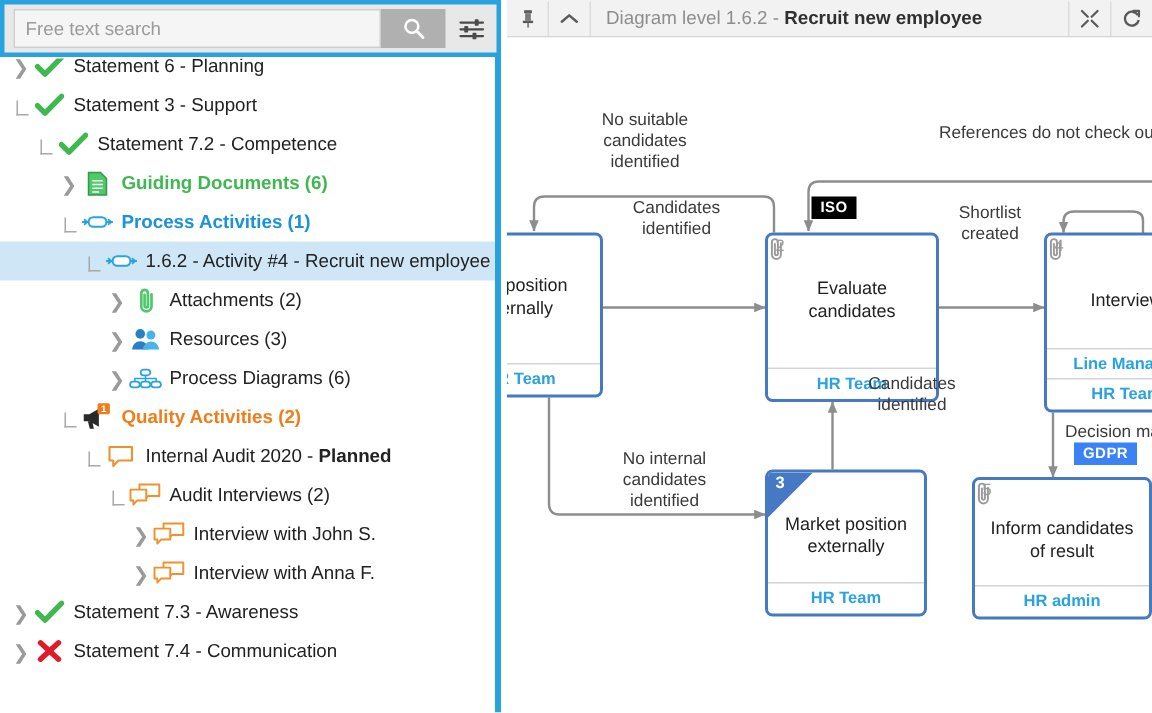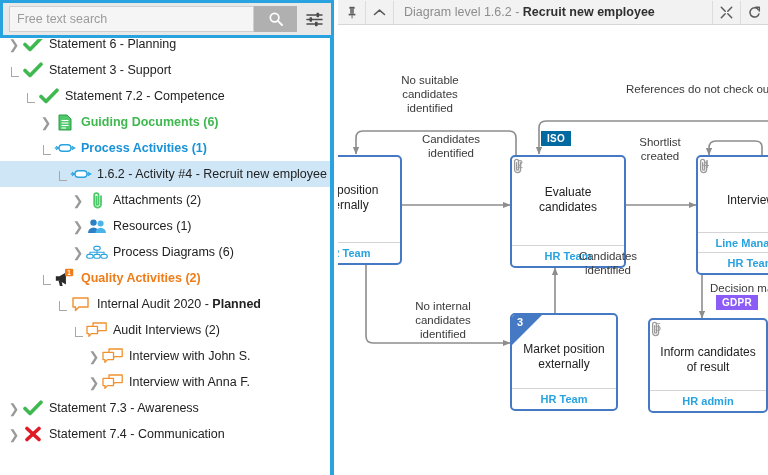--- a/index.html
+++ b/index.html
@@ -313,21 +313,21 @@
           <div style="width: 70px; min-width: 70px;"></div>
           <div class="twisty">❯</div>
           <div class="ico">
             <svg width="20" height="16" viewBox="0 0 20 16">
               <circle cx="6.5" cy="4.6" r="3.2" fill="#2b7fc4"></circle>
               <path d="M1 15 a5.5 5.5 0 0 1 11 0 z" fill="#2b7fc4"></path>
               <circle cx="13.6" cy="5.4" r="3" fill="#49b4ea"></circle>
               <path d="M8.4 15 a5.3 5.3 0 0 1 10.6 0 z" fill="#49b4ea"></path>
             </svg>
           </div>
-          <div class="label">Resources (1)</div>
+          <div class="label">Resources (3)</div>
         </div>
         <div class="row">
           <div style="width: 70px; min-width: 70px;"></div>
           <div class="twisty">❯</div>
           <div class="ico">
             <svg width="24" height="15" viewBox="0 0 24 15">
               <g fill="#ffffff" stroke="#29a3e0" stroke-width="1.3">
                 <rect x="8.5" y="0.8" width="7" height="4.2" rx="2.1"></rect>
                 <rect x="0.8" y="9.6" width="7" height="4.2" rx="2.1"></rect>
                 <rect x="8.5" y="9.6" width="7" height="4.2" rx="2.1"></rect>
@@ -521,22 +521,22 @@
 
       <div class="node" style="left:310px; top:293px; width:120px; height:95px;">
         <div class="num">5</div>
         <svg class="clip" viewBox="0 0 12 18">
           <path d="M8.6 5.2 L8.6 12.6 a3 3 0 0 1 -6 0 L2.6 4.4 a2 2 0 0 1 4 0 L6.6 12.2 a1 1 0 0 1 -2 0 L4.6 5.6" fill="none" stroke="#9a9a9a" stroke-width="1.3" stroke-linecap="round"></path>
         </svg>
         <div class="ttl" style="top:25px;">Inform candidates<br>of result</div>
         <div class="role" style="bottom:0;">HR admin</div>
       </div>
 
-      <div class="badge" style="left:203px; top:106px; background:#0369a1;">ISO</div>
-      <div class="badge" style="left:378px; top:270px; background:#8b5cf6;">GDPR</div>
+      <div class="badge" style="left:203px; top:106px; background:#000000;">ISO</div>
+      <div class="badge" style="left:378px; top:270px; background:#3b82f6;">GDPR</div>
 
       <div class="edge-lbl" style="left:42px; top:48px; width:100px;">No suitable
 candidates
 identified</div>
       <div class="edge-lbl" style="left:63px; top:107px; width:100px;">Candidates
 identified</div>
       <div class="edge-lbl" style="left:288px; top:57px; width:160px; text-align:left;">References do not check out</div>
       <div class="edge-lbl" style="left:287px; top:110px; width:70px;">Shortlist
 created</div>
       <div class="edge-lbl" style="left:225px; top:224px; width:90px;">Candidates

